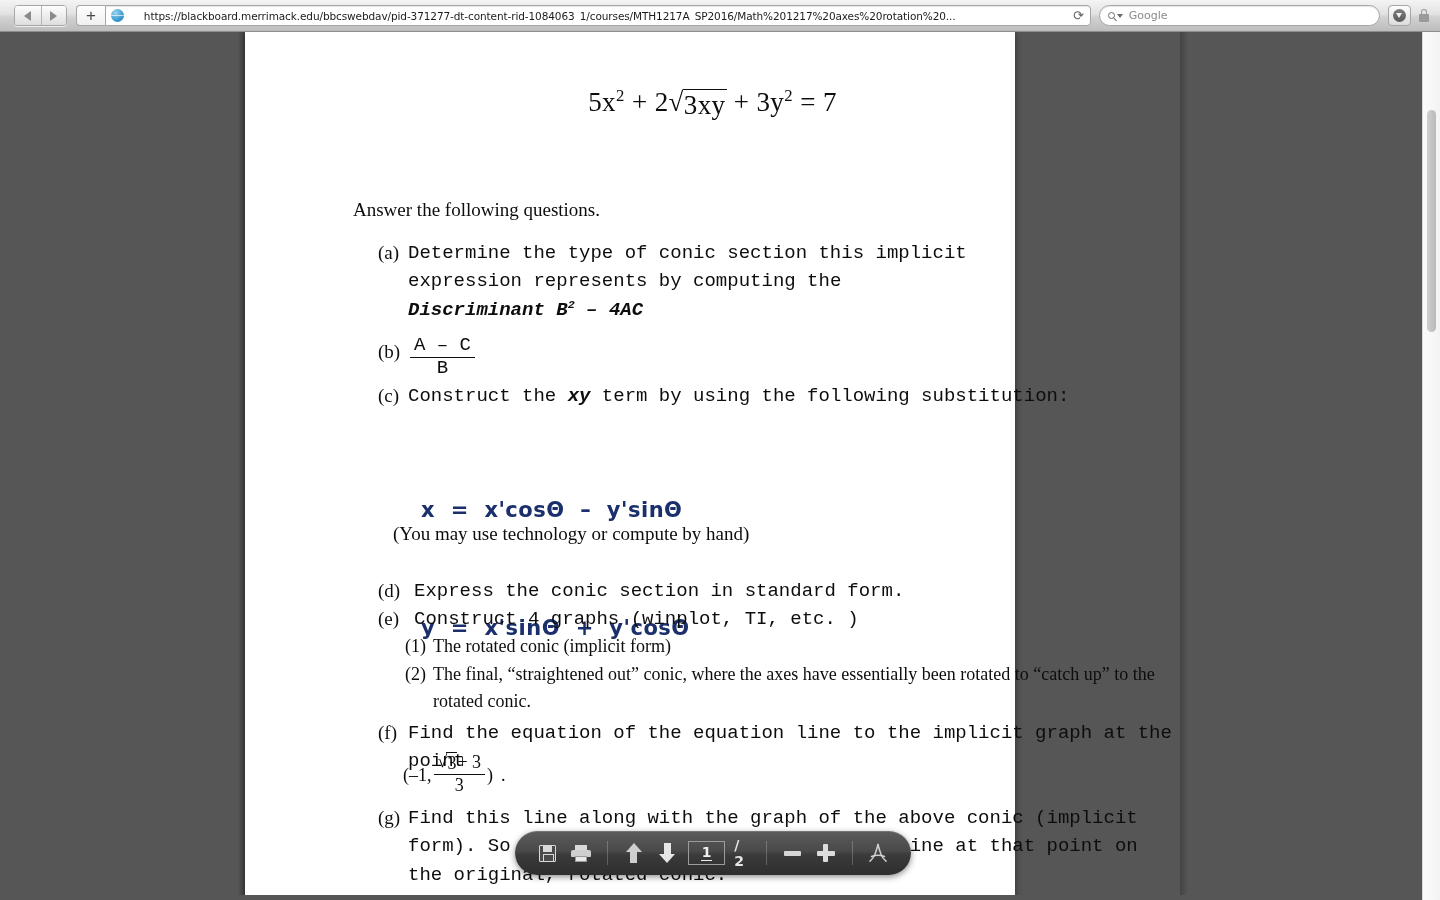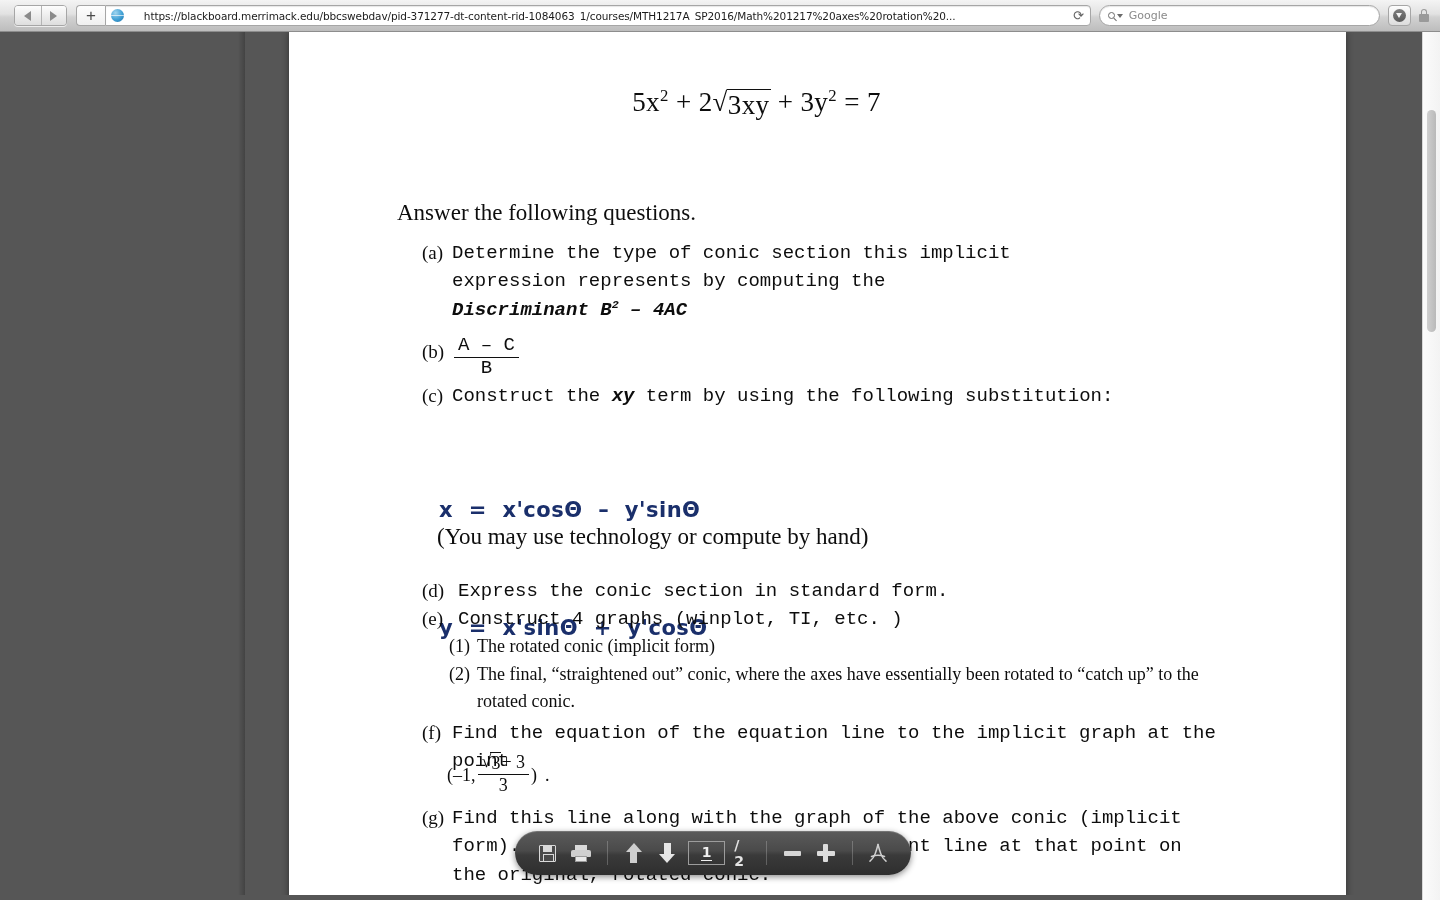--- a/index.html
+++ b/index.html
@@ -168,24 +168,23 @@
   #pdf-viewport {
     position: absolute;
     top: 32px; left: 0;
     width: 1440px; height: 868px;
     background: #565656;
     overflow: hidden;
   }
   #pdf-page {
     position: absolute;
     top: 0; left: 245px;
-    width: 1057px; height: 868px;
+    width: 770px; height: 868px;
     background: #ffffff;
     box-shadow: 0 0 7px rgba(0,0,0,.45);
-    margin-left: 44px;
   }
   #pdf-backdrop-bottom {
     position: absolute;
     top: 863px; left: 0; width: 1440px; height: 5px;
     background: #565656;
   }
   
   #page-shadow-left {
     position: absolute; top: 0; left: 238px; width: 7px; height: 868px;
     background: linear-gradient(to right, rgba(0,0,0,0), rgba(0,0,0,.22));
@@ -219,21 +218,21 @@
   .eq-main {
     position: absolute; left: 0; top: 55px; width: 935px;
     text-align: center;
     font-size: 27px;
     letter-spacing: .4px;
   }
   sup.sm { font-size: .62em; vertical-align: super; line-height: 0; }
 
   .para {
     position: absolute;
-    font-size: 23px;
+    font-size: 19px;
     line-height: 1.49;
   }
   #p-answer { left: 108px; top: 164px; }
 
   .item {
     position: absolute;
     display: flex;
     font-size: 19px;
     line-height: 1.49;
   }
@@ -257,21 +256,21 @@
   .frac .num { padding: 0 4px; line-height: 1.05; }
   .frac .bar { width: 100%; height: 1.3px; background: #101010; margin: 1px 0; }
   .frac .den { padding: 0 4px; line-height: 1.05; }
 
   #item-c { left: 133px; top: 350px; width: 800px; }
   #item-c .tag { width: 30px; }
   .ital-b { font-style: italic; font-weight: bold; text-align: right; }
 
   #blue-eqs {
     position: absolute;
-    left: 150px; top: 380px;
+    left: 176px; top: 380px;
     font-family: "DejaVu Sans", sans-serif;
     font-weight: bold;
     font-size: 21px;
     line-height: 1.88;
     letter-spacing: .5px;
     white-space: pre;
   }
   #p-tech { left: 148px; top: 488px; }
 
   #item-d { left: 133px; top: 545px; width: 800px; }

